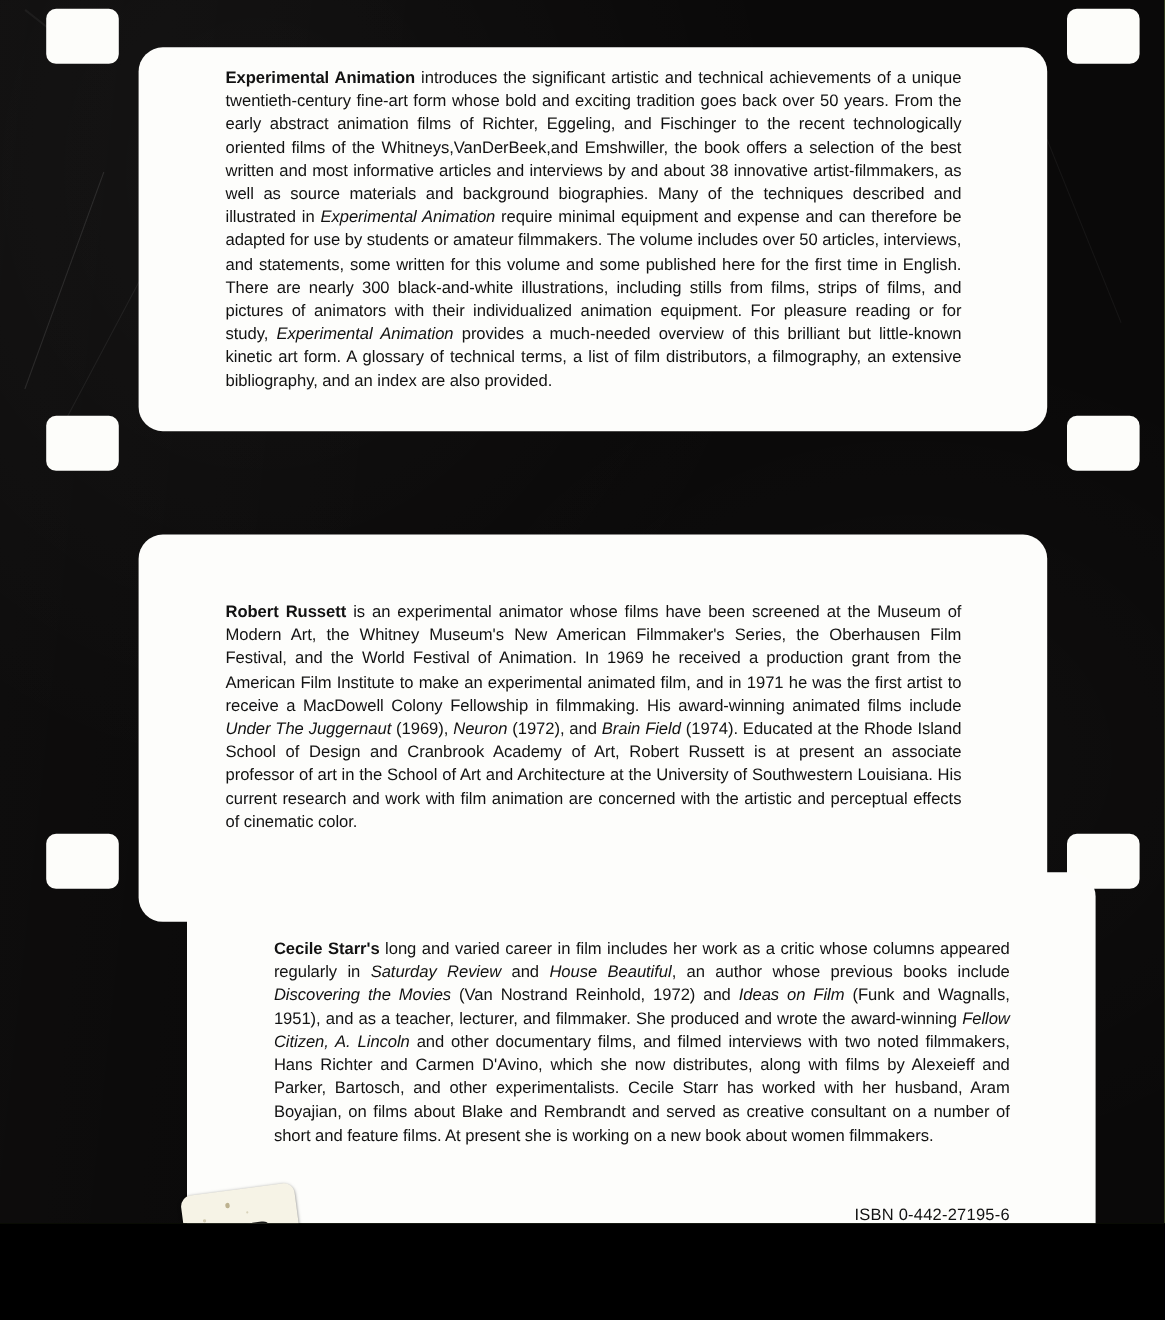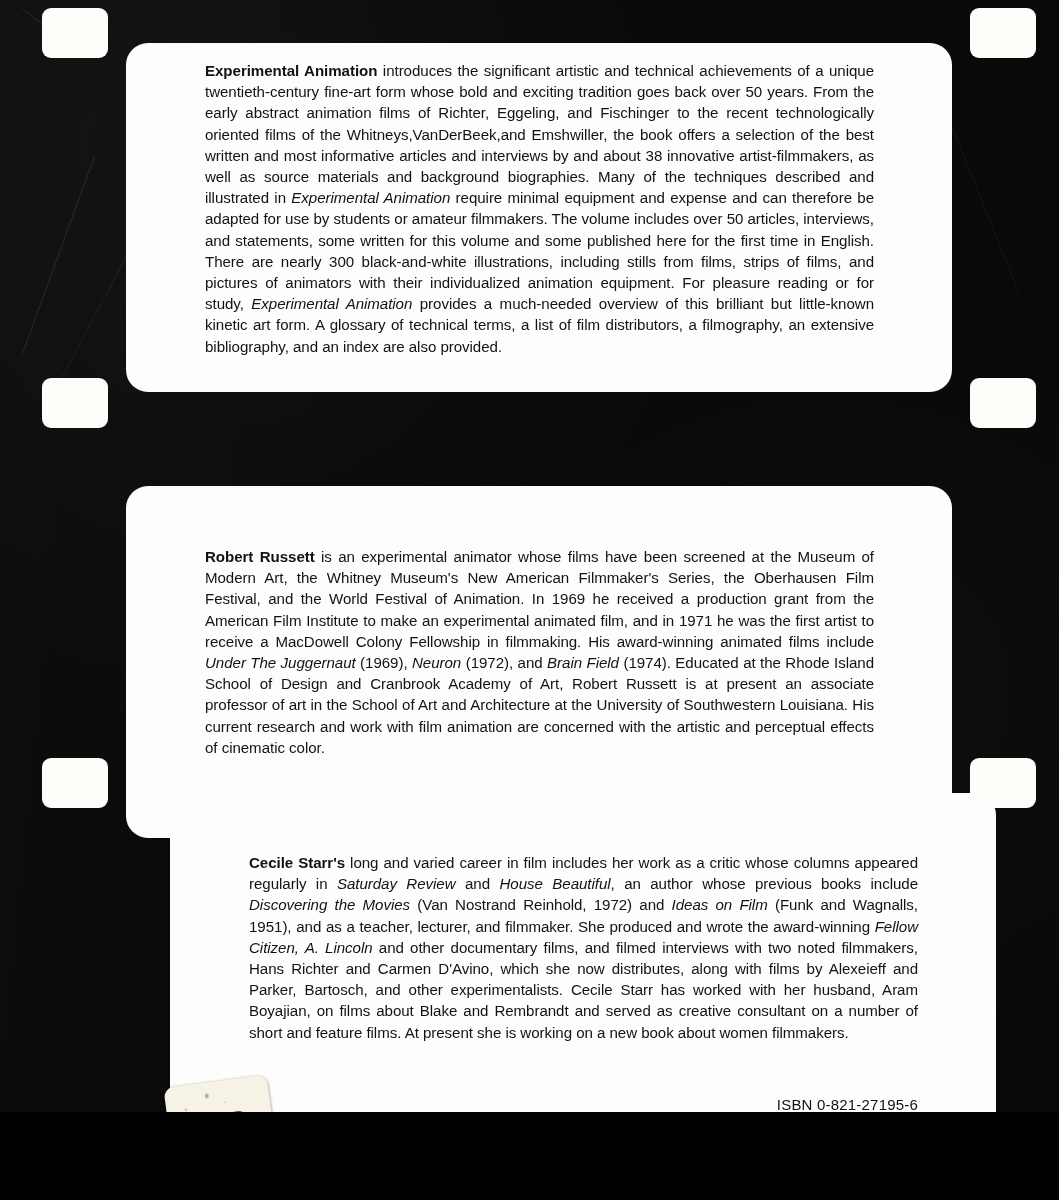--- a/index.html
+++ b/index.html
@@ -149,21 +149,21 @@
   <div class="panel" id="panel-intro">
     <div class="panel-text"><b>Experimental Animation</b><span> introduces the significant artistic and technical achievements of a unique twentieth-century fine-art form whose bold and exciting tradition goes back over 50 years. From the early abstract animation films of Richter, Eggeling, and Fischinger to the recent technologically oriented films of the Whitneys,VanDerBeek,and Emshwiller, the book offers a selection of the best written and most informative articles and interviews by and about 38 innovative artist-filmmakers, as well as source materials and background biographies. Many of the techniques described and illustrated in </span><i>Experimental Animation</i><span> require minimal equipment and expense and can therefore be adapted for use by students or amateur filmmakers. The volume includes over 50 articles, interviews, and statements, some written for this volume and some published here for the first time in English. There are nearly 300 black-and-white illustrations, including stills from films, strips of films, and pictures of animators with their individualized animation equipment. For pleasure reading or for study, </span><i>Experimental Animation</i><span> provides a much-needed overview of this brilliant but little-known kinetic art form. A glossary of technical terms, a list of film distributors, a filmography, an extensive bibliography, and an index are also provided.</span></div>
   </div>
 
   <div class="panel" id="panel-russett">
     <div class="panel-text"><b>Robert Russett</b><span> is an experimental animator whose films have been screened at the Museum of Modern Art, the Whitney Museum's New American Filmmaker's Series, the Oberhausen Film Festival, and the World Festival of Animation. In 1969 he received a production grant from the American Film Institute to make an experimental animated film, and in 1971 he was the first artist to receive a MacDowell Colony Fellowship in filmmaking. His award-winning animated films include </span><i>Under The Juggernaut</i><span> (1969), </span><i>Neuron</i><span> (1972), and </span><i>Brain Field</i><span> (1974). Educated at the Rhode Island School of Design and Cranbrook Academy of Art, Robert Russett is at present an associate professor of art in the School of Art and Architecture at the University of Southwestern Louisiana. His current research and work with film animation are concerned with the artistic and perceptual effects of cinematic color.</span></div>
   </div>
 
   <div class="panel" id="panel-starr">
     <div class="panel-text"><b>Cecile Starr's</b><span> long and varied career in film includes her work as a critic whose columns appeared regularly in </span><i>Saturday Review</i><span> and </span><i>House Beautiful</i><span>, an author whose previous books include </span><i>Discovering the Movies</i><span> (Van Nostrand Reinhold, 1972) and </span><i>Ideas on Film</i><span> (Funk and Wagnalls, 1951), and as a teacher, lecturer, and filmmaker. She produced and wrote the award-winning </span><i>Fellow Citizen, A. Lincoln</i><span> and other documentary films, and filmed interviews with two noted filmmakers, Hans Richter and Carmen D'Avino, which she now distributes, along with films by Alexeieff and Parker, Bartosch, and other experimentalists. Cecile Starr has worked with her husband, Aram Boyajian, on films about Blake and Rembrandt and served as creative consultant on a number of short  and feature films.   At present she is working on a new book about  women filmmakers.</span></div>
-    <div class="isbn">ISBN 0-821-27195-6</div>
+    <div class="isbn">ISBN 0-442-27195-6</div>
   </div>
 
   <div class="sticker">
     <div class="sticker-speck a"></div>
     <div class="sticker-speck b"></div>
     <div class="sticker-speck c"></div>
     <div class="sticker-label">VNR</div>
   </div>
 
 </div>

